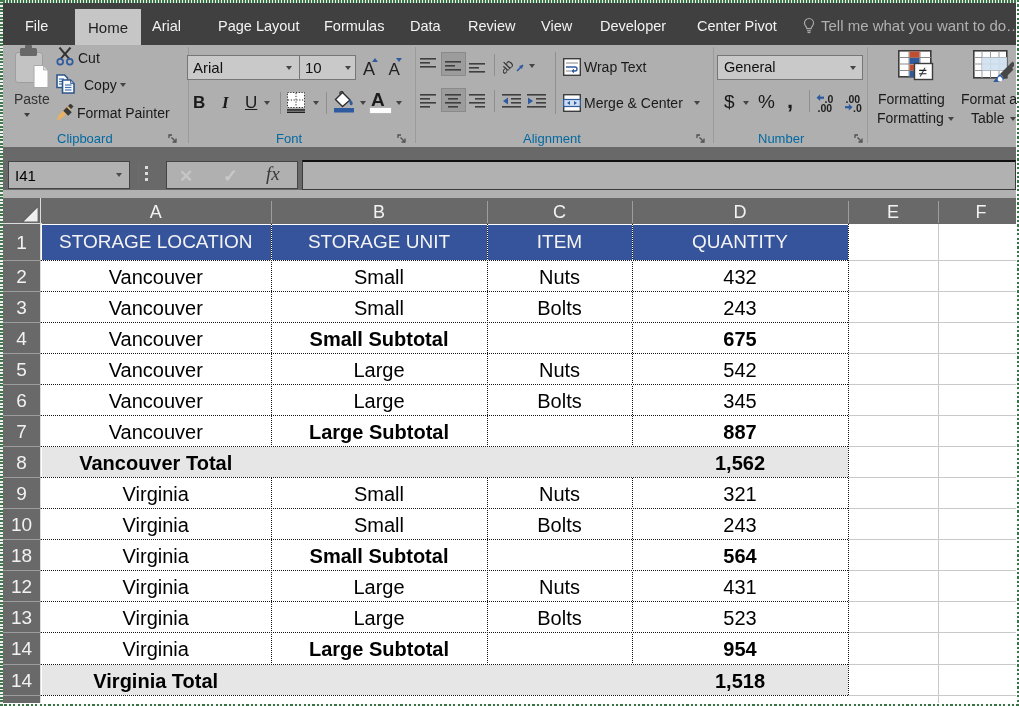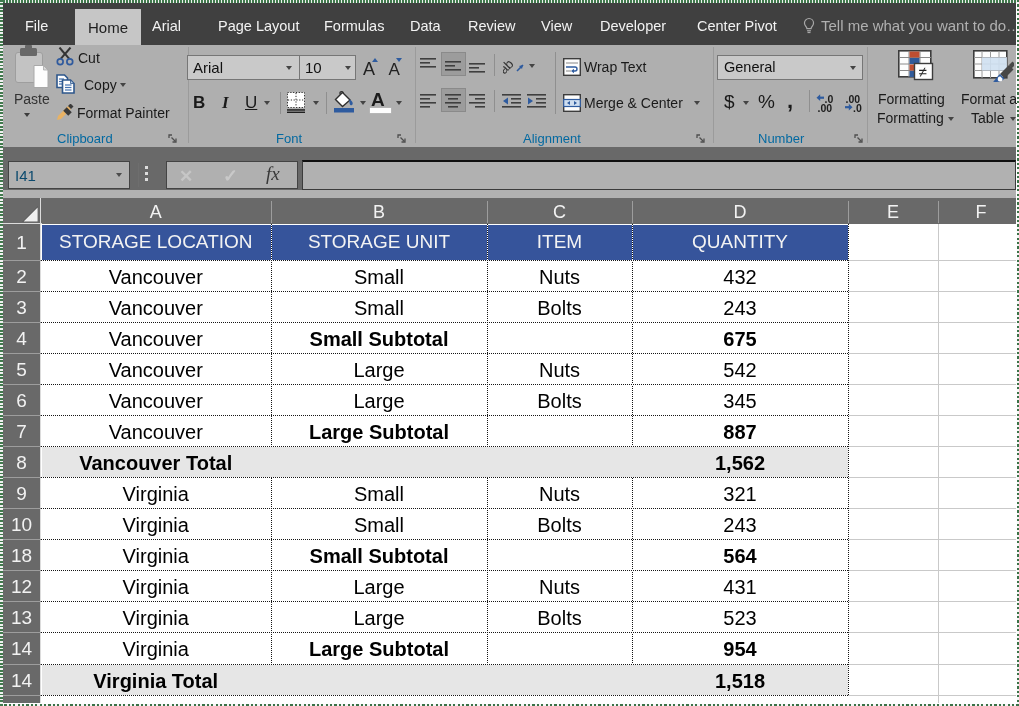--- a/index.html
+++ b/index.html
@@ -290,21 +290,21 @@
     </g>
 <rect x="9" y="7.5" width="25" height="13" fill="#cfe0f1" opacity="0.9"></rect>
 <path d="M27 24 l9 -9 4.5 4.5 -9 9 z" fill="#474747"></path>
 <path d="M36 15 l3.5 -3.5 1.5 1.5 0 3 -2.5 2.5 z" fill="#474747"></path>
 <path d="M27 24 l4.5 4.5 c-2.5 3 -7.5 4.5 -11.5 3 2.5 -1.5 3 -4 7 -7.5 z" fill="#2e5b9f"></path>
 <path d="M27.5 26.5 a2.4 2.4 0 1 0 2 2.2 z" fill="#fdfdfd"></path>
 </svg>
 <div class="btxt" style="left:961px;top:91px;font-size:14px">Format a</div>
 <div class="btxt" style="left:971px;top:110px;font-size:14px">Table</div>
 <div class="car" style="left:1010px;top:117px"></div>
-<div class="fxbox" style="left:8px;top:161px;width:122px;height:28px;font-size:15px;color:#0c4a6e;line-height:27px;padding-left:6px">I41</div>
+<div class="fxbox" style="left:8px;top:161px;width:122px;height:28px;font-size:15px;color:#000000;line-height:27px;padding-left:6px">I41</div>
 <div class="car" style="left:116px;top:173px;border-top-color:#4c4c4c"></div>
 <div class="vsep" style="left:138px;top:163px;height:24px;background:#6e6e6e"></div>
 <div class="a" style="left:145px;top:166px;width:3px;height:3px;background:#ddd;box-shadow:0 6px 0 #ddd,0 12px 0 #ddd"></div>
 <div class="fxbox" style="left:166px;top:161px;width:132px;height:28px;background:#b0b0b0"></div>
 <div class="a" style="left:179px;top:166px;font-size:17px;color:#c6c6c6;font-weight:bold">✕</div>
 <div class="a" style="left:223px;top:165px;font-size:18px;color:#c9c9c9;font-weight:bold">✓</div>
 <div class="a" style="left:266px;top:163px;font-size:19px;color:#383838;font-style:italic;font-family:'Liberation Serif',serif"><i>f</i>x</div>
 <div class="a" style="left:302px;top:159.5px;width:714px;height:30px;background:#b1b1b1;border:1.5px solid #3c3c3c;border-top:2.5px solid #101010;box-sizing:border-box"></div>
 <div class="chl" style="left:135.75px;top:197.5px;width:40px">A</div>
 <div class="chl" style="left:359.0px;top:197.5px;width:40px">B</div>

